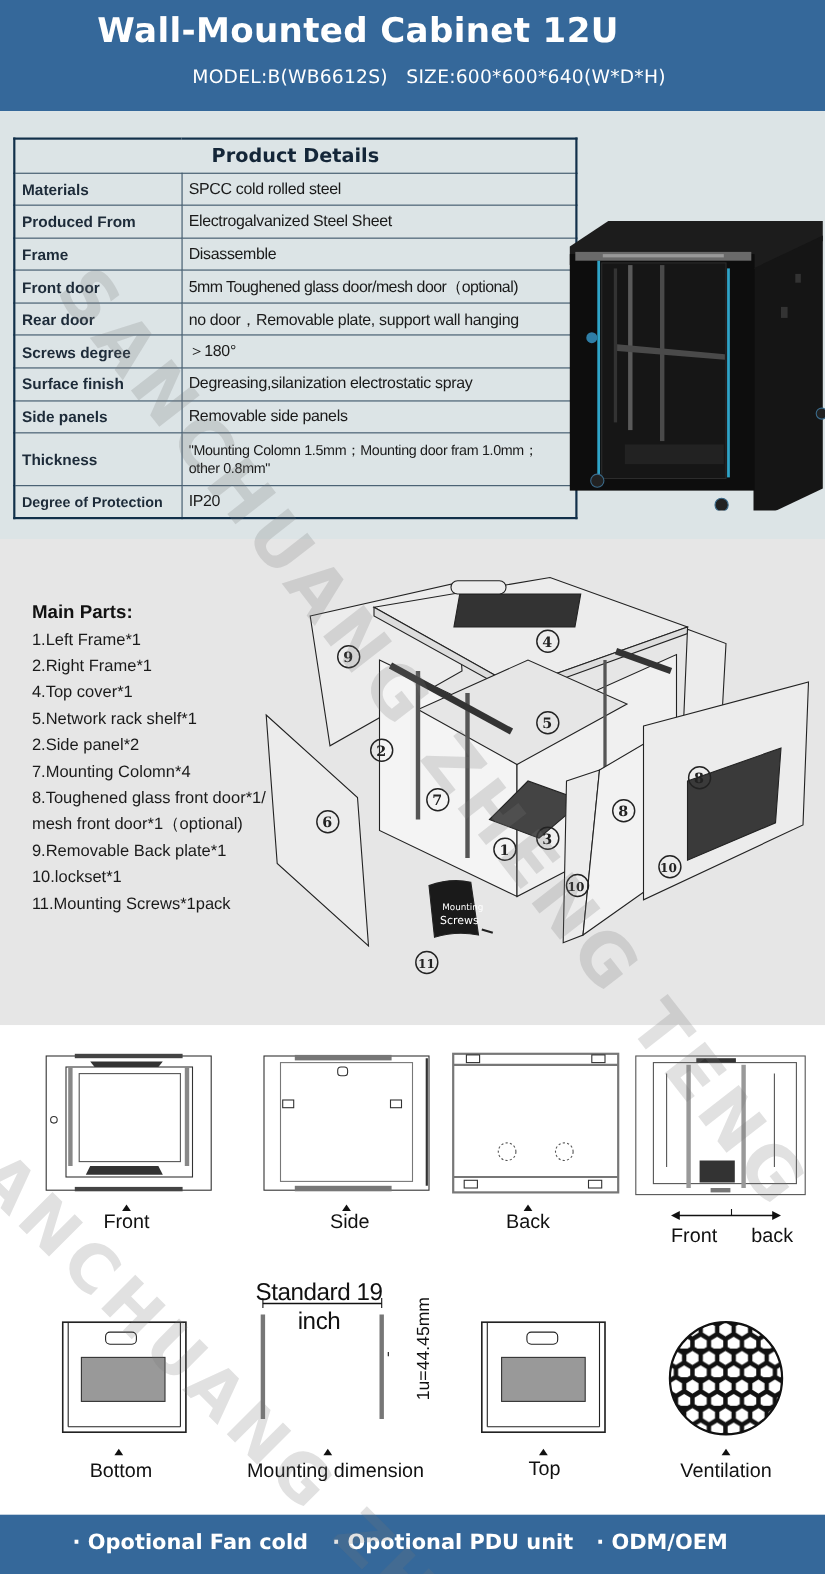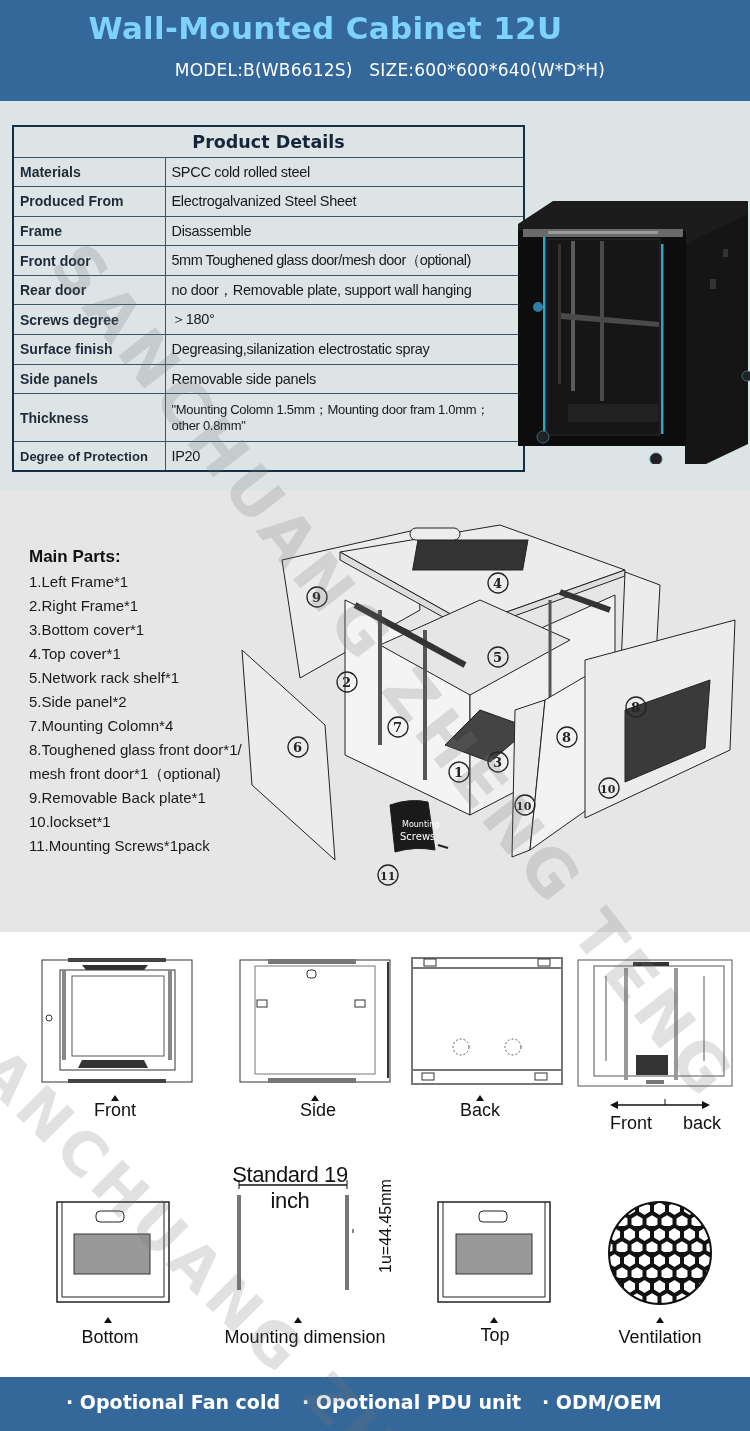--- a/index.html
+++ b/index.html
@@ -1,20 +1,20 @@
 <!DOCTYPE html>
 <html><head>
 <meta charset="utf-8">
 <style>
   * { box-sizing: border-box; margin: 0; padding: 0; }
   html, body { width: 750px; height: 1431px; overflow: hidden; background: #fff; }
   body { position: relative; font-family: "DejaVu Sans", sans-serif; color: #111; }
 
   .header { position: absolute; left: 0; top: 0; width: 750px; height: 101px; background: #35689a; text-align: center; }
-  .header .title { position: absolute; left: 0; width: 604px; top: 10px; font-family: "DejaVu Sans", sans-serif; font-weight: bold; font-size: 31px; color: #7dd3fc; letter-spacing: 0.3px; padding-left: 47px; }
+  .header .title { position: absolute; left: 0; width: 604px; top: 10px; font-family: "DejaVu Sans", sans-serif; font-weight: bold; font-size: 31px; color: #ffffff; letter-spacing: 0.3px; padding-left: 47px; }
   .header .subtitle { position: absolute; left: 0; width: 780px; top: 60px; font-family: "DejaVu Sans", sans-serif; font-size: 17px; color: #fff; letter-spacing: 0.2px; white-space: pre; }
 
   .spec-section { position: absolute; left: 0; top: 101px; width: 750px; height: 389px; background: #dce4e6; }
   table.spec { position: absolute; left: 12px; top: 24px; width: 513px; border-collapse: collapse; border: 2px solid #12304a; }
   table.spec td { border: 1px solid #3b5468; font-size: 13.5px; height: 29.6px; padding: 0 6px; vertical-align: middle; }
   table.spec td.k { width: 152px; font-weight: bold; color: #1d2b39; font-family: "Liberation Sans", sans-serif; font-size: 14px; }
   table.spec td.v { font-family: "Liberation Sans", sans-serif; color: #1a1a1a; font-size: 14.5px; letter-spacing: -0.3px; }
   table.spec td.v.small { font-size: 13px; line-height: 16px; }
   table.spec tr.head td { text-align: center; font-weight: bold; font-size: 17.5px; color: #142638; height: 31px; font-family: "DejaVu Sans", sans-serif; margin-top: 36px; }
   table.spec tr.tall td { height: 48px; }
@@ -127,24 +127,23 @@
     <circle cx="143" cy="270" r="6" fill="#222" stroke="#3a6a8a"></circle>
     <circle cx="234" cy="187" r="5" fill="#222" stroke="#3a6a8a"></circle>
   </svg>
 </div>
 
 <div class="parts-section">
   <div class="parts-list">
     <div class="heading">Main Parts:</div>
     <div class="item">1.Left Frame*1</div>
     <div class="item">2.Right Frame*1</div>
-    <div class="item">3.Bottom cover*1</div>
     <div class="item">4.Top cover*1</div>
     <div class="item">5.Network rack shelf*1</div>
-    <div class="item">5.Side panel*2</div>
+    <div class="item">2.Side panel*2</div>
     <div class="item">7.Mounting Colomn*4</div>
     <div class="item">8.Toughened glass front door*1/</div>
     <div class="item">mesh front door*1（optional)</div>
     <div class="item">9.Removable Back plate*1</div>
     <div class="item">10.lockset*1</div>
     <div class="item">11.Mounting Screws*1pack</div>
   </div>
 
   <svg class="exploded" viewBox="0 0 520 400" font-family="DejaVu Serif, serif">
     <g fill="#ececec" stroke="#222" stroke-width="1">

